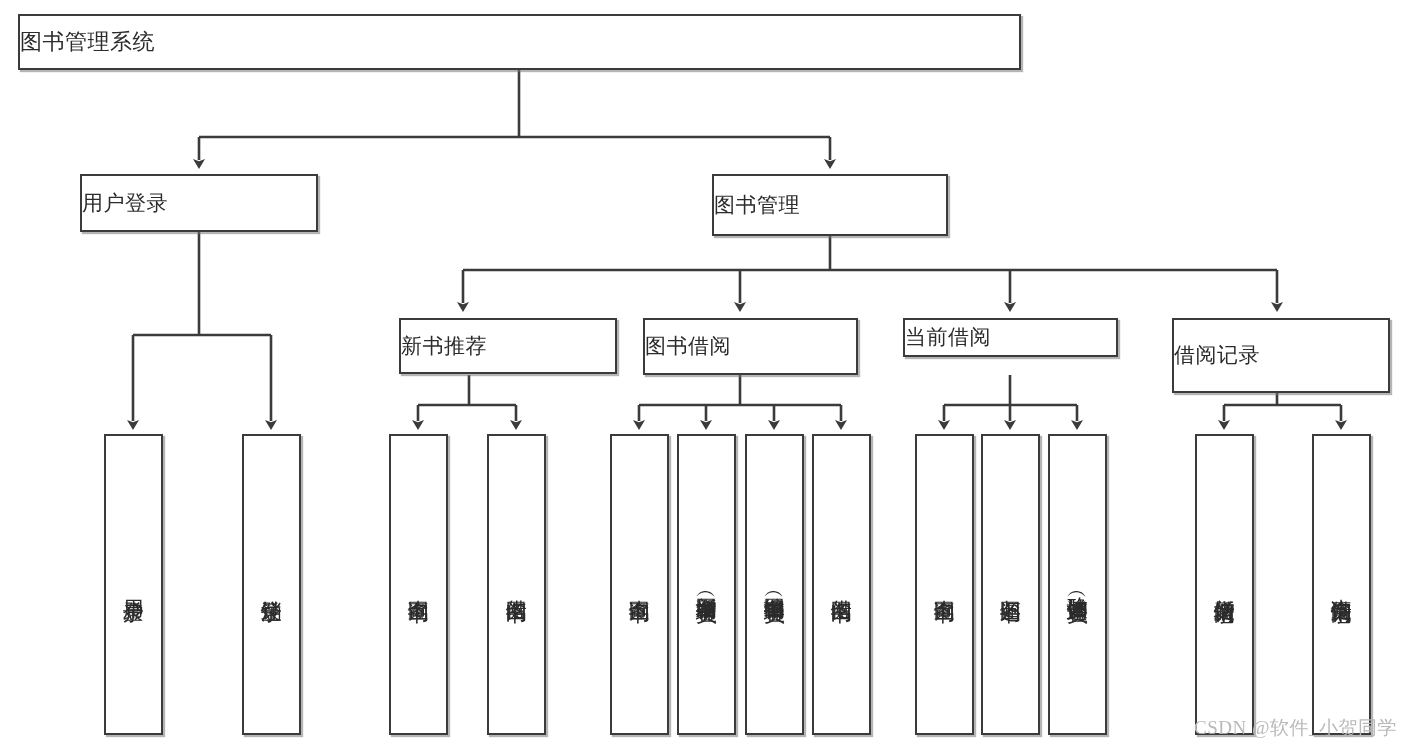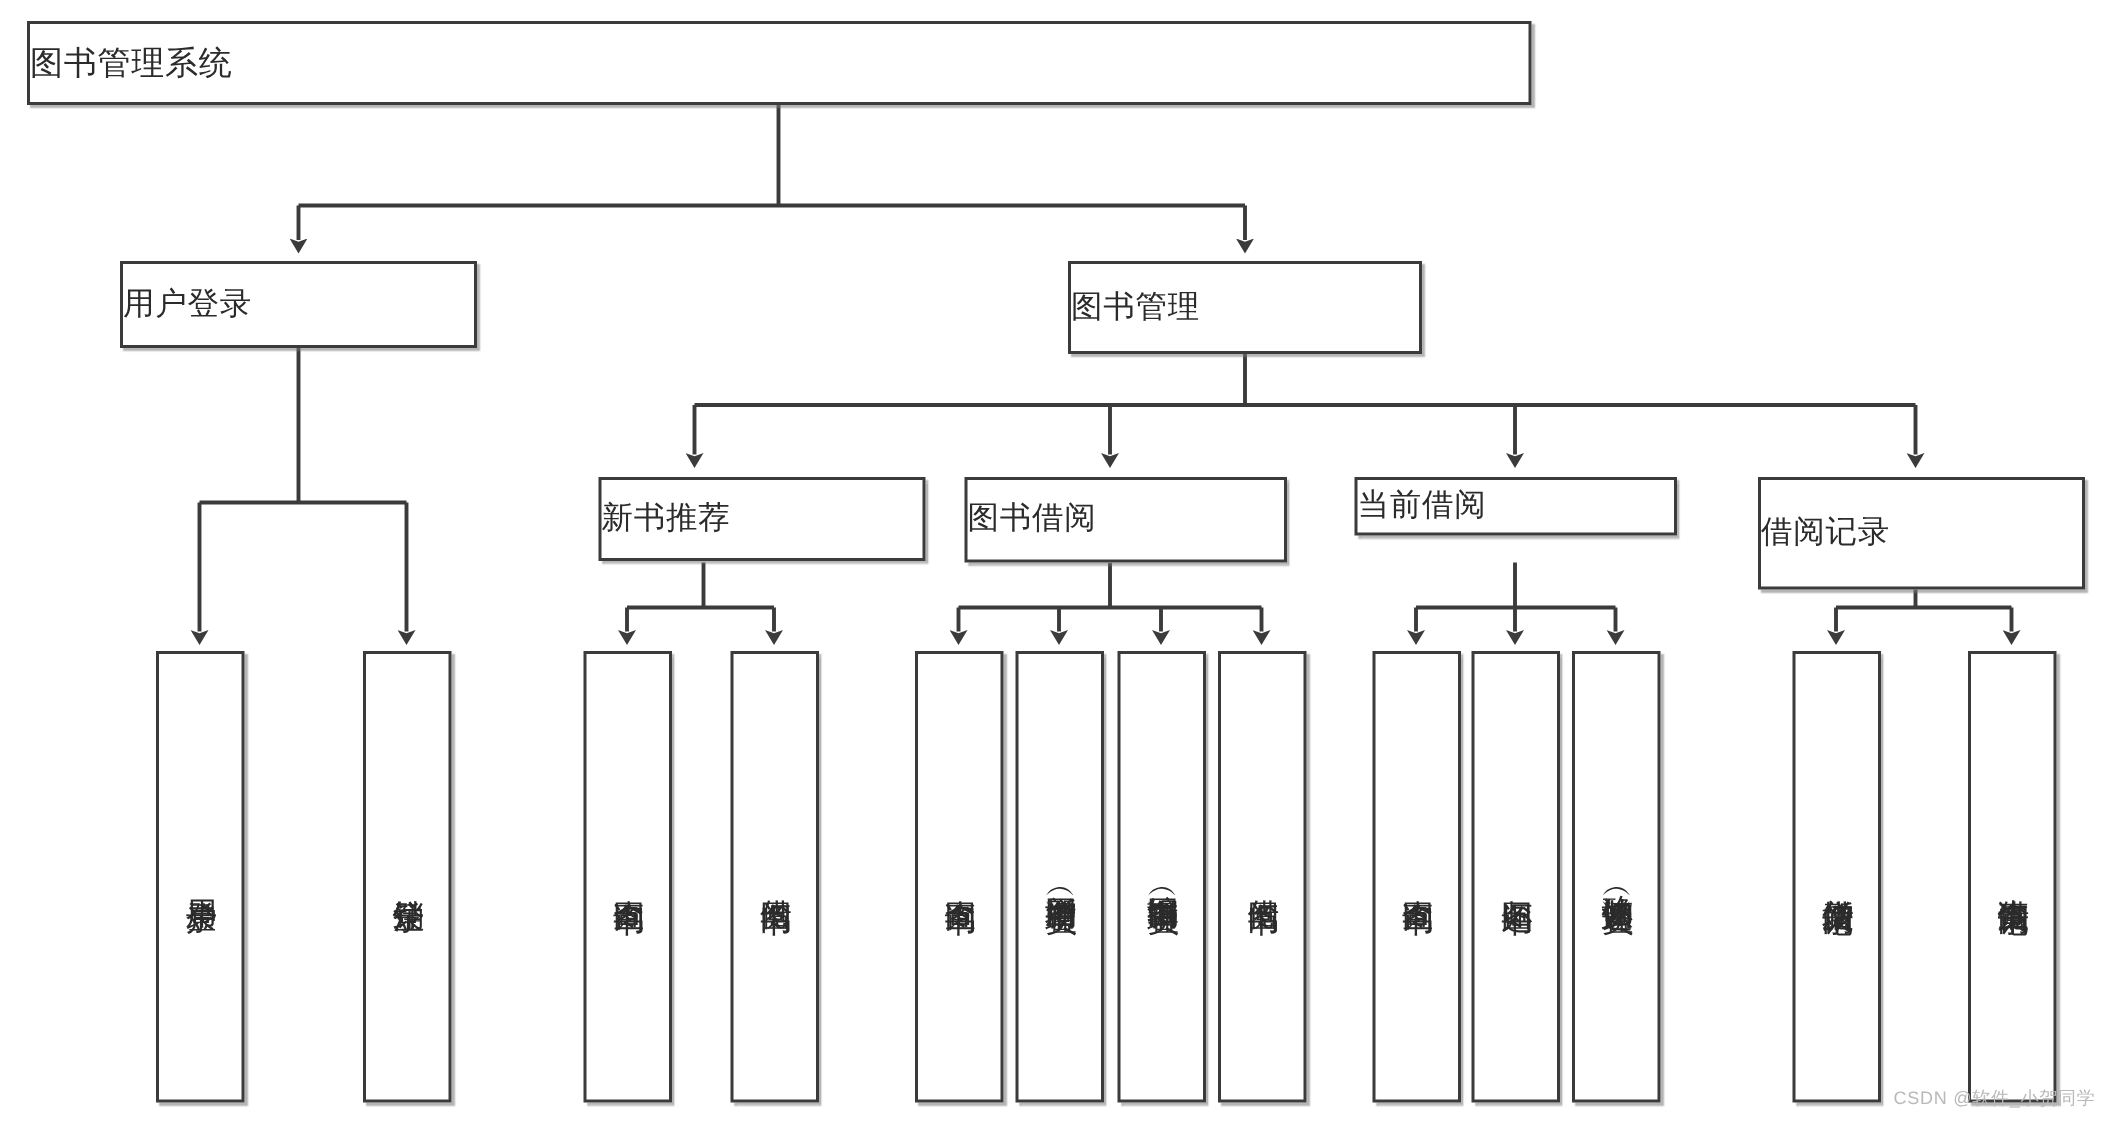--- a/index.html
+++ b/index.html
@@ -59,25 +59,26 @@
     font-size: 21px;
     line-height: 1.22;
     letter-spacing: 1px;
     max-height: 278px;
     white-space: normal;
   }
   #watermark {
     position: absolute;
     right: 8px;
     bottom: 6px;
-    font-size: 12px;
+    font-size: 19px;
     color: #b9b9b9;
     letter-spacing: 0.5px;
     z-index: 5;
     white-space: nowrap;
+    font-family: Liberation Serif, serif;
   }
 </style>
 </head>
 <body>
 
 <div id="canvas">
 
   <svg id="edges" viewBox="0 0 1405 747">
     <defs>
       <marker id="arrow" markerWidth="10" markerHeight="12" refX="1" refY="6" orient="auto" markerUnits="userSpaceOnUse">

